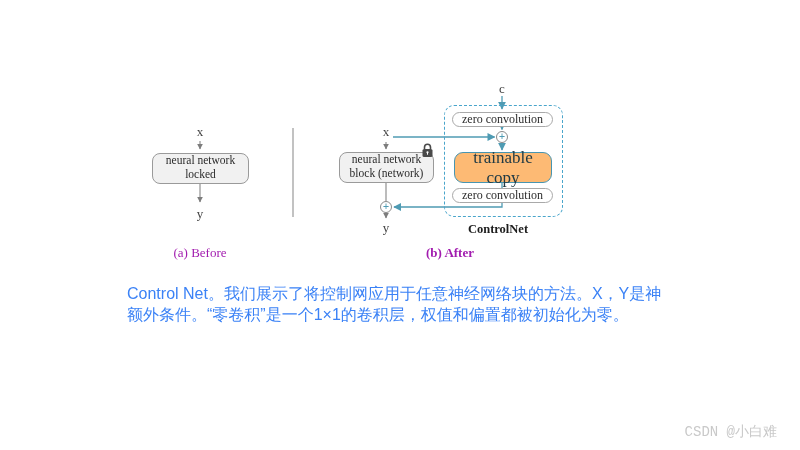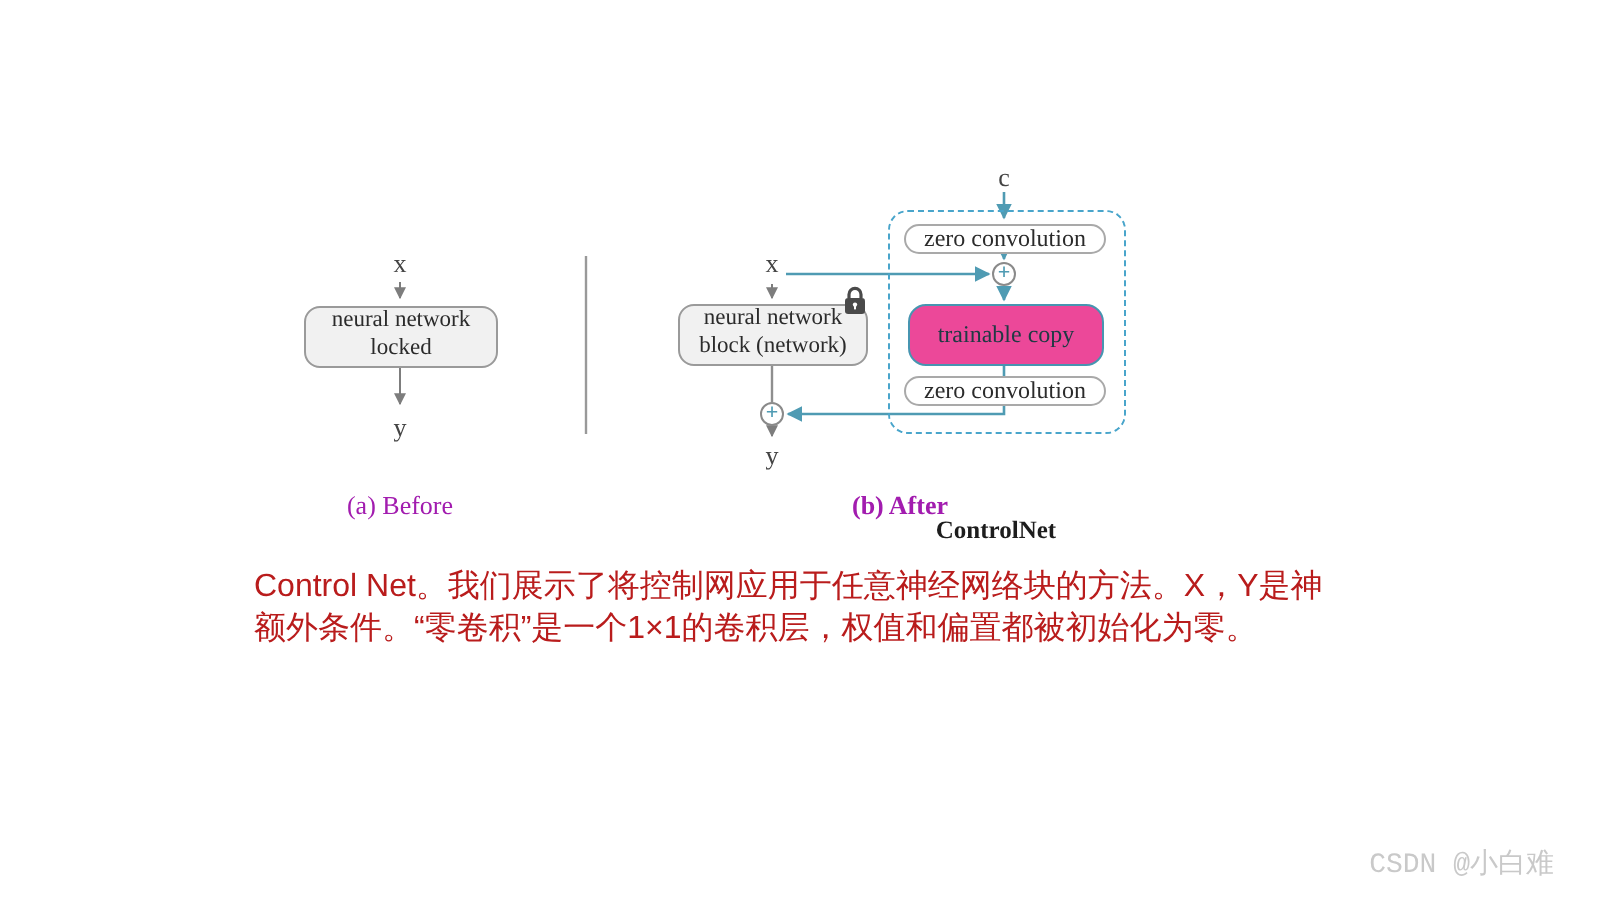--- a/index.html
+++ b/index.html
@@ -13,36 +13,36 @@
   .nnbox{
     box-sizing:border-box;background:#f1f1f1;border:1px solid #9a9a9a;border-radius:8px;
     font-size:11.5px;line-height:13.5px;color:#2b2b2b;text-align:center;
     display:flex;flex-direction:column;
   }
   .pill{
     box-sizing:border-box;background:#ffffff;border:1px solid #a9a9a9;border-radius:9px;
     font-size:12px;color:#2b2b2b;text-align:center;line-height:13px;white-space:nowrap;
   }
   .trainable{
-    box-sizing:border-box;background:#ec4899;border:1.4px solid #4795b1;border-radius:9px;
-    font-size:12px;color:#203a44;text-align:center;
+    box-sizing:border-box;background:#fdba74;border:1.4px solid #4795b1;border-radius:9px;
+    font-size:17px;color:#203a44;text-align:center;
     display:flex;align-items:center;justify-content:center;
   }
   .dashedbox{
     box-sizing:border-box;border:1.4px dashed #49a5cb;border-radius:10px;background:transparent;
   }
   .plus-circle{
     box-sizing:border-box;width:12px;height:12px;border:1px solid #8a8a8a;border-radius:50%;
     background:#fff;color:#4f9bb3;font-size:10px;line-height:10px;text-align:center;
     font-family:"DejaVu Sans Mono",monospace;
   }
   .controlnet{font-size:12.5px;font-weight:bold;color:#1d1d1d;text-align:center;white-space:nowrap;}
   .cap-line{
     position:relative;white-space:nowrap;font-family:"Liberation Sans","DejaVu Sans",sans-serif;
-    font-size:16px;line-height:21px;color:#b91c1c;
+    font-size:16px;line-height:21px;color:#3b82f6;
   }
   .watermark{
     font-family:"Liberation Sans","DejaVu Sans",sans-serif;font-size:14px;color:#c9c9c9;
     text-align:right;white-space:nowrap;
   }
   svg.overlay{position:absolute;left:0;top:0;pointer-events:none;}
 </style>
 </head>
 <body>
 
@@ -106,21 +106,21 @@
   </svg>
 
   <div class="abs trainable" style="left:454px;top:152px;width:98px;height:31px;">trainable copy</div>
 
   <div class="abs pill" style="left:452px;top:188px;width:101px;height:15px;">zero convolution</div>
 
   <div class="abs plus-circle" style="left:380px;top:201px;">+</div>
 
   <div class="abs lbl" style="left:375px;top:220px;width:22px;">y</div>
 
-  <div class="abs controlnet" style="left:448px;top:222px;width:100px;margin-top:36px;">ControlNet</div>
+  <div class="abs controlnet" style="left:448px;top:222px;width:100px;">ControlNet</div>
 
   <div class="abs subcap" style="left:410px;top:245px;width:80px;font-weight:bold;">(b) After</div>
 
   <div class="abs" style="left:127px;top:283px;width:560px;">
     <div class="cap-line">Control Net。我们展示了将控制网应用于任意神经网络块的方法。X，Y是神</div>
     <div class="cap-line">额外条件。“零卷积”是一个1×1的卷积层，权值和偏置都被初始化为零。</div>
   </div>
 
   <div class="abs watermark" style="left:580px;top:423px;width:197px;font-family:Liberation Mono, monospace;">CSDN @小白难</div>
 

